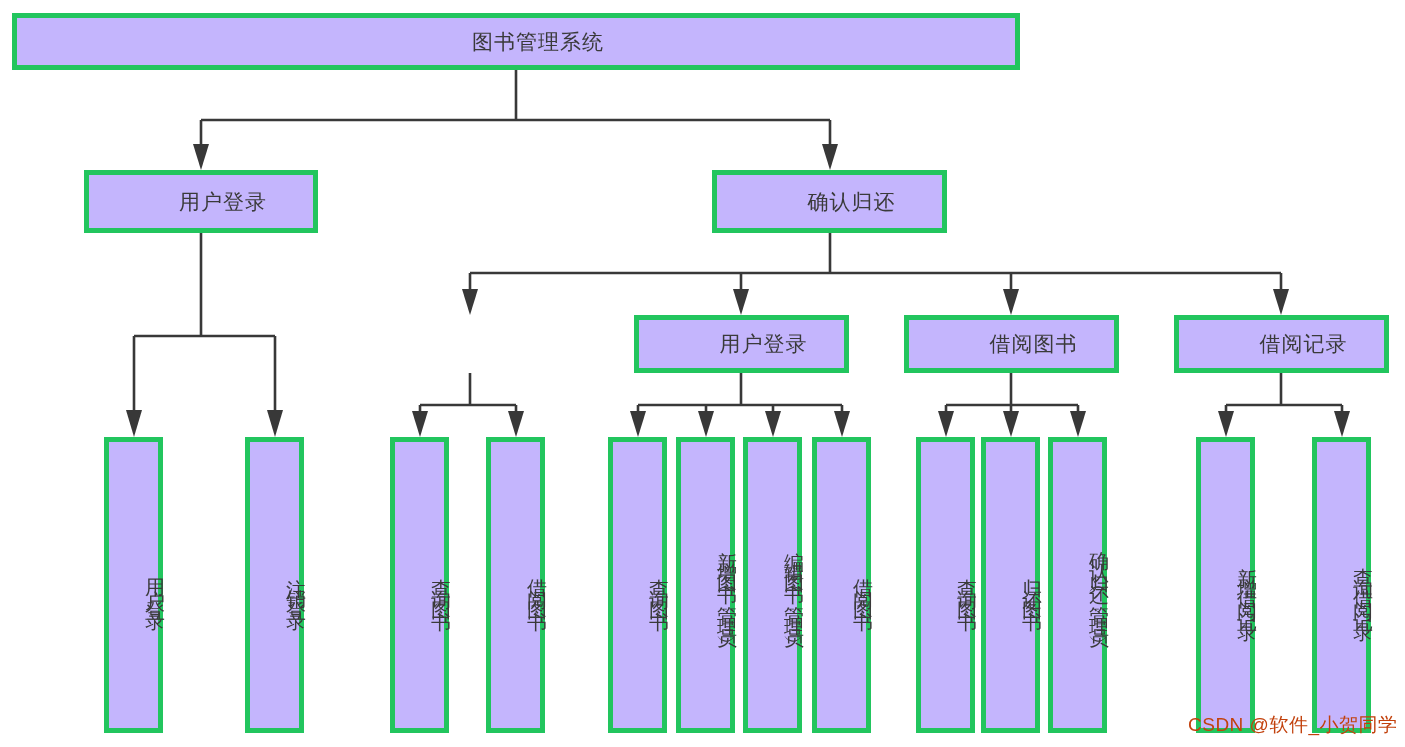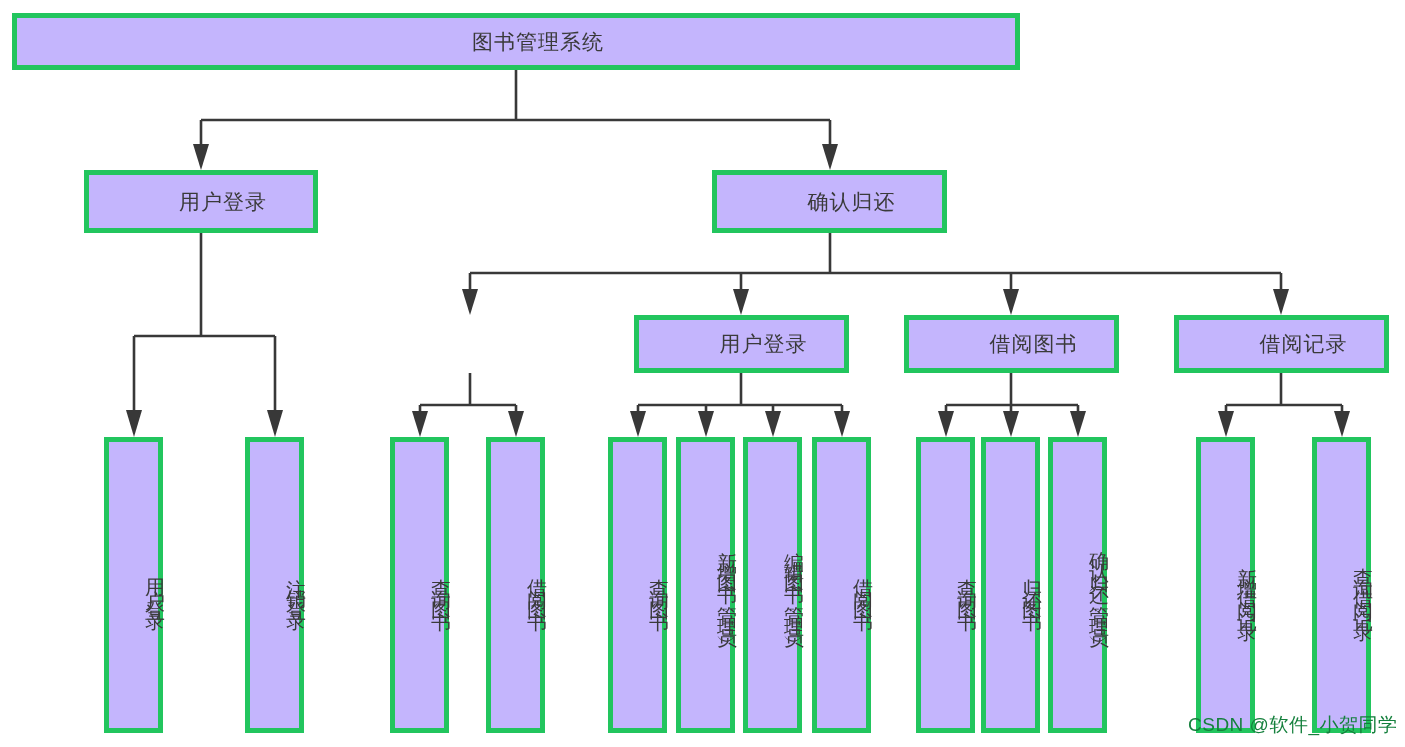--- a/index.html
+++ b/index.html
@@ -15,21 +15,21 @@
     font-size:21px;letter-spacing:1px;white-space:nowrap;padding-left:44px;
   }
   .leaf{
     writing-mode:vertical-rl;text-orientation:mixed;
     font-size:20px;letter-spacing:11px;line-height:1;white-space:normal;
     top:437px;width:59px;height:296px;
   }
   .lvl2{top:315px;width:215px;height:58px;}
   .watermark{
     position:absolute;left:1188px;top:712px;z-index:3;
-    font-size:19px;color:#15803d;letter-spacing:0.5px;white-space:nowrap;
+    font-size:19px;color:#c2410c;letter-spacing:0.5px;white-space:nowrap;
   }
 </style>
 </head>
 <body>
 
 <div class="canvas">
 
   <svg class="wires" width="1405" height="747" viewBox="0 0 1405 747">
     <g stroke="#383838" stroke-width="2.6" fill="none">
       <path d="M516,70 V120 M201,120 H830 M201,120 V146 M830,120 V146"></path>

